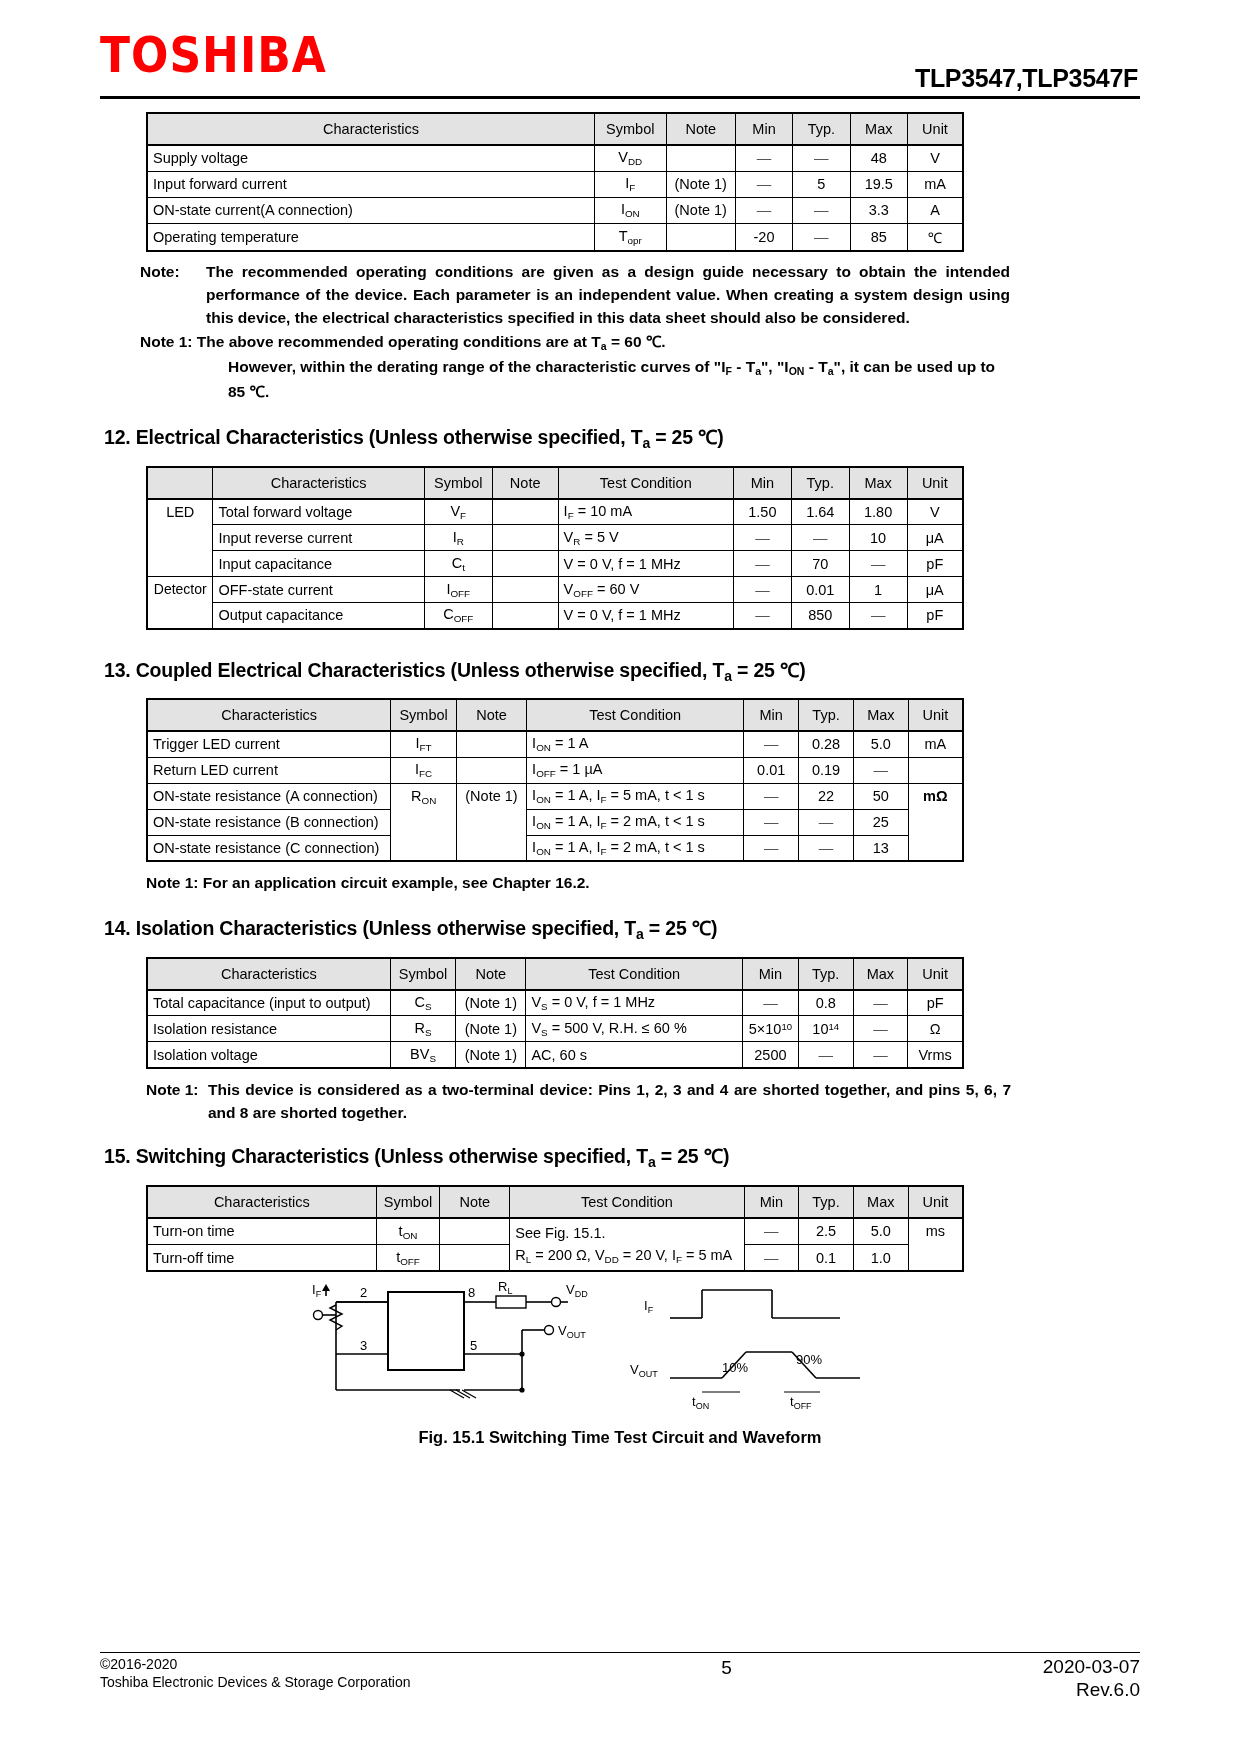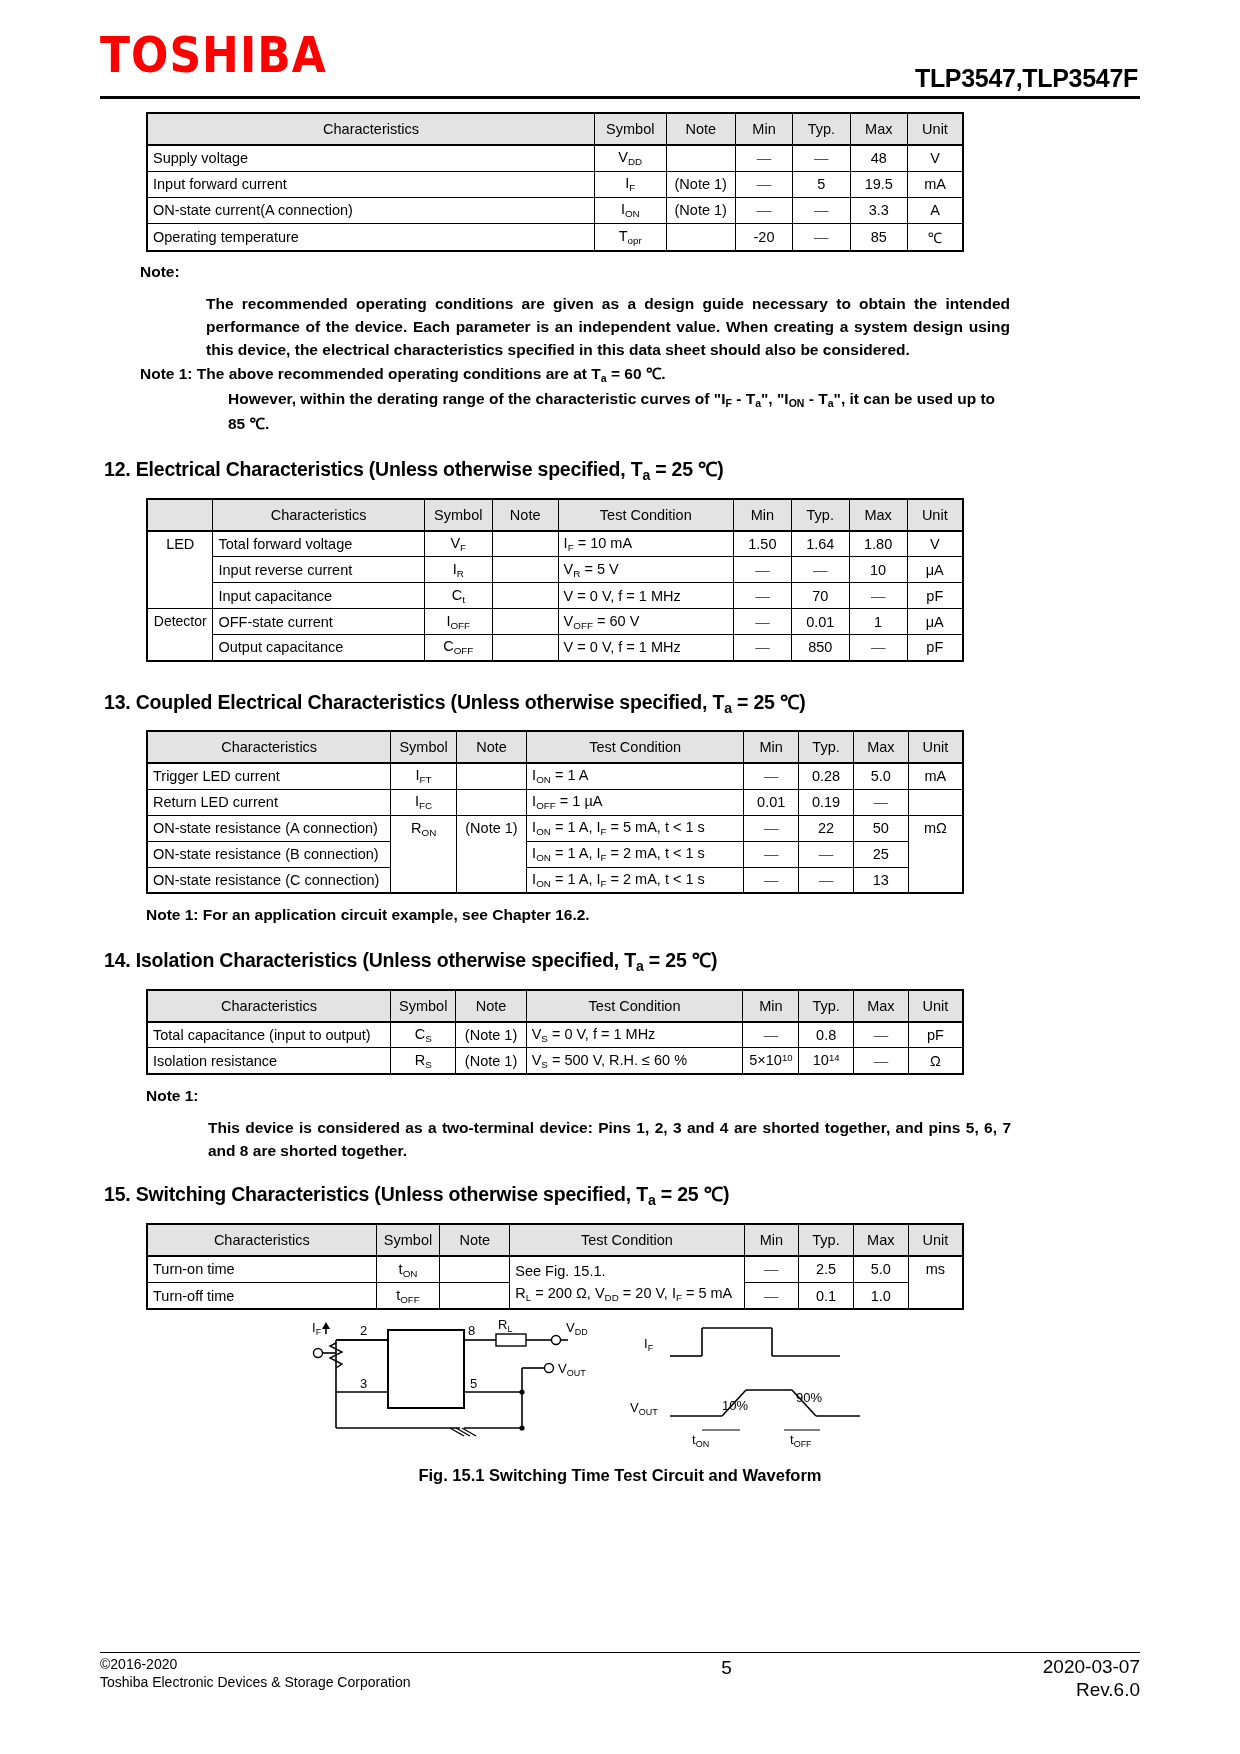--- a/index.html
+++ b/index.html
@@ -61,21 +61,21 @@
   td.c { text-align:center; }
   td.l { text-align:left; }
   .dash { color:#555; }
 
   
   .note-block { font-size:15.5px; font-weight:bold; line-height:1.5; }
   .note-block .lbl { display:inline-block; }
   .note-para {
     display:flex; gap:0;
   }
-  .note-para .body { text-align:justify;margin-top:32px; }
+  .note-para .body { text-align:justify; }
 
   .figcap { text-align:center; font-weight:bold; font-size:16.5px; }
 
   
   .footer { position:absolute; left:100px; right:100px; bottom:52px; }
   .footer .fline { border-top:1.5px solid #000; margin-bottom:2px; }
   .footer .row { display:flex; justify-content:space-between; align-items:flex-start; font-size:14px; }
   .footer .cleft { line-height:1.35; }
   .footer .ccenter { font-size:19px; padding-top:2px; }
   .footer .cright { text-align:right; font-size:19px; line-height:1.25; }
@@ -279,21 +279,21 @@
           <td class="c"></td>
         </tr>
         <tr>
           <td class="l">ON-state resistance (A connection)</td>
           <td class="c" rowspan="3" style="vertical-align:top; padding-top:4px;"><span>R</span><sub>ON</sub></td>
           <td class="c" rowspan="3" style="vertical-align:top; padding-top:4px;">(Note 1)</td>
           <td class="l">I<sub>ON</sub> = 1 A, I<sub>F</sub> = 5 mA, t &lt; 1 s</td>
           <td class="c dash">—</td>
           <td class="c">22</td>
           <td class="c">50</td>
-          <td class="c" rowspan="3" style="vertical-align:top; padding-top:4px;">mΩ</td>
+          <td class="c" rowspan="3" style="vertical-align:top; padding-top:4px;font-weight:bold;">mΩ</td>
         </tr>
         <tr>
           <td class="l">ON-state resistance (B connection)</td>
           <td class="l">I<sub>ON</sub> = 1 A, I<sub>F</sub> = 2 mA, t &lt; 1 s</td>
           <td class="c dash">—</td>
           <td class="c dash">—</td>
           <td class="c">25</td>
         </tr>
         <tr>
           <td class="l">ON-state resistance (C connection)</td>
@@ -339,20 +339,30 @@
         </tr>
         <tr>
           <td class="l">Isolation resistance</td>
           <td class="c"><span>R</span><sub>S</sub></td>
           <td class="c">(Note 1)</td>
           <td class="l">V<sub>S</sub> = 500 V, R.H. ≤ 60 %</td>
           <td class="c">5×10<sup>10</sup></td>
           <td class="c">10<sup>14</sup></td>
           <td class="c dash">—</td>
           <td class="c">Ω</td>
+        </tr>
+        <tr>
+          <td class="l">Isolation voltage</td>
+          <td class="c"><span>BV</span><sub>S</sub></td>
+          <td class="c">(Note 1)</td>
+          <td class="l">AC, 60 s</td>
+          <td class="c">2500</td>
+          <td class="c dash">—</td>
+          <td class="c dash">—</td>
+          <td class="c">Vrms</td>
         </tr>
       </tbody>
     </table>
 
     <div class="note-block note-para" style="margin:9px 0 0 42px; width:865px;">
       <div class="lbl" style="width:62px; flex:none;">Note 1:</div>
       <div class="body" style="flex:1;">This device is considered as a two-terminal device: Pins 1, 2, 3 and 4 are shorted together, and pins 5, 6, 7 and 8 are shorted together.</div>
     </div>
   </div>
 

